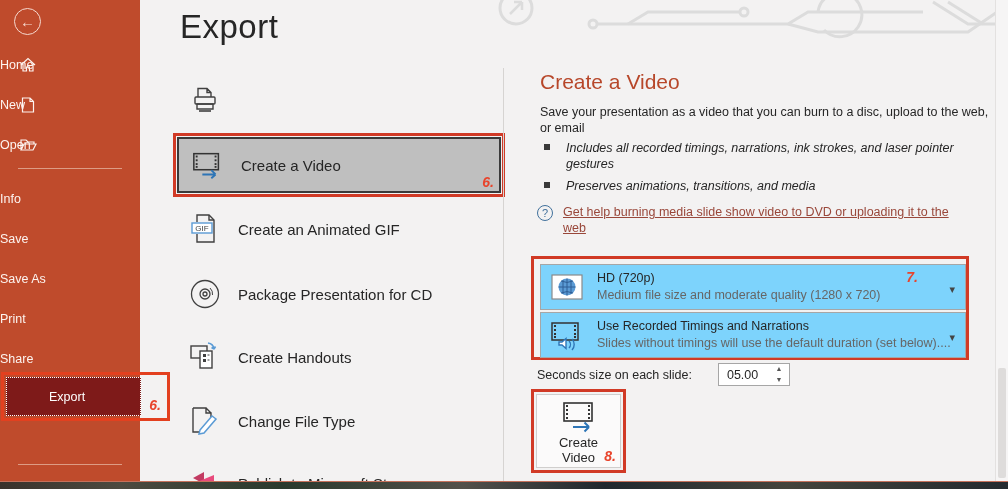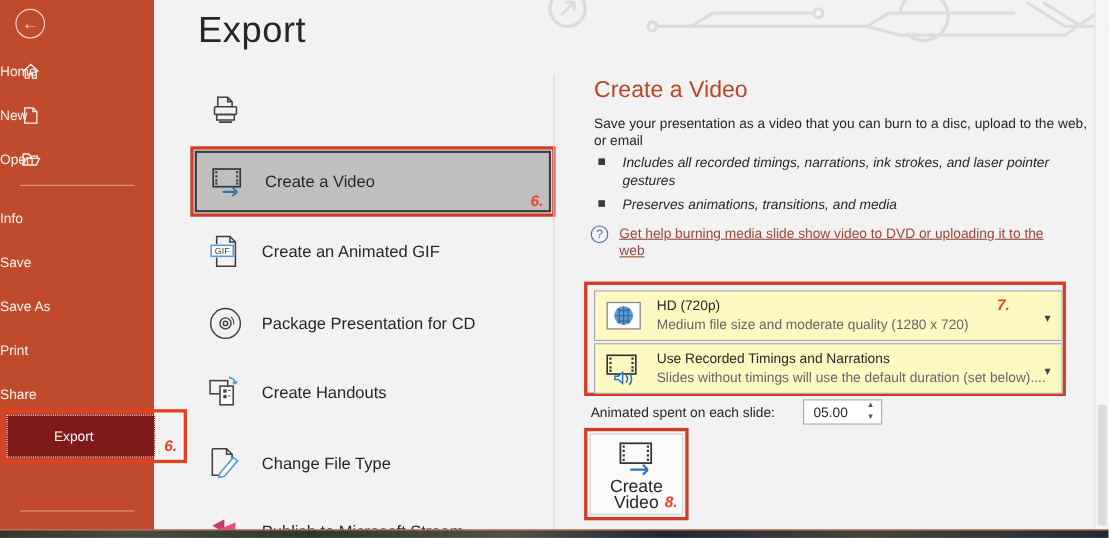--- a/index.html
+++ b/index.html
@@ -39,39 +39,39 @@
   .circuit { position:absolute; left:488px; top:0; pointer-events:none; }
   .panel-title { position:absolute; left:540px; top:70px; font-size:21px; color:#b7472a; }
   .panel-desc { position:absolute; left:540px; top:104px; width:452px; font-size:12.5px; color:#262626; line-height:16px; }
   .bullet { position:absolute; left:540px; width:452px; font-size:12.5px; color:#262626; line-height:16px; padding-left:26px;font-style:italic; }
   .bullet .sq { position:absolute; left:4px; top:4px; width:6px; height:6px; background:#3a3a3a; }
   .help-row { position:absolute; left:537px; top:204px; width:430px; }
   .help-ico { position:absolute; left:0; top:1px; width:16px; height:16px; border:1.4px solid #41719c; border-radius:50%; color:#41719c; font-size:11px; text-align:center; line-height:14px; }
   .help-link { display:block; margin-left:26px; font-size:12.5px; line-height:16px; color:#99473a; text-decoration:underline; cursor:pointer; }
 
   .dd-ann { position:absolute; left:531px; top:256px; width:438px; height:104px; border:3px solid #d13a26; }
-  .dropdown { position:absolute; left:6px; width:426px; height:46px; background:#fef9c3; border:1px solid #a6a6a6; display:flex; align-items:center; cursor:pointer; }
+  .dropdown { position:absolute; left:6px; width:426px; height:46px; background:#7dd3fc; border:1px solid #a6a6a6; display:flex; align-items:center; cursor:pointer; }
   .dd1 { top:5px; } .dd2 { top:53px; }
   .dd-ico { width:36px; height:34px; margin-left:8px; flex:0 0 36px; display:flex; align-items:center; justify-content:center; }
   .dd-text { margin-left:12px; overflow:hidden; }
   .dd-title { font-size:12.5px; color:#262626; line-height:17px; }
   .dd-sub { font-size:12.5px; color:#666; line-height:17px; white-space:nowrap; }
   .dd-caret { position:absolute; right:10px; top:18px; color:#444; font-size:11px; }
   .dd-ann .ann-num { position:absolute; right:48px; top:10px; }
 
   .seconds-row { position:absolute; left:537px; top:363px; display:flex; align-items:center; }
   .seconds-label { font-size:12.5px; color:#262626; }
   .spinbox { position:relative; margin-left:26px; width:72px; height:23px; background:#fff; border:1px solid #a6a6a6; }
   .spinbox input { position:absolute; left:0; top:0; width:50px; height:21px; border:none; outline:none; font-family:inherit; font-size:12.5px; color:#262626; padding-left:8px; background:transparent; }
   .spin-btns { position:absolute; right:2px; top:0; width:16px; height:21px; display:flex; flex-direction:column; }
   .spin-btns span { flex:1; font-size:7px; line-height:10px; text-align:center; color:#555; cursor:pointer; }
 
   .btn-ann { position:absolute; left:531px; top:389px; width:95px; height:84px; border:3px solid #d13a26; }
   .create-video-btn { position:absolute; left:2px; top:2px; width:85px; height:74px; background:#fbfafa; border:1px solid #d0cecd; display:flex; flex-direction:column; align-items:center; cursor:pointer; }
-  .create-video-btn .cv-label { margin-top:2px; width:52px; text-align:center; font-size:16px; color:#262626; line-height:15px; }
+  .create-video-btn .cv-label { margin-top:2px; width:52px; text-align:center; font-size:13px; color:#262626; line-height:15px; }
   .btn-ann .ann-num { position:absolute; right:7px; bottom:6px; }
 
   .scroll-strip { position:absolute; right:0; top:0; width:13px; height:482px; background:#f6f5f5; border-left:1px solid #e3e1e0; }
   .scroll-thumb { position:absolute; left:2px; right:2px; top:368px; height:110px; background:#dedcdb; border-radius:2px; cursor:pointer; }
 
   .bottom-strip { position:absolute; left:0; bottom:0; width:1008px; height:8px;
     background:linear-gradient(90deg,#39322c 0%,#4c4a40 12%,#2a3a2d 28%,#53504a 46%,#20282e 60%,#45443c 78%,#232a2f 100%);
     border-top:1px solid #c6705a; }
 
   svg { display:block; }
@@ -304,21 +304,21 @@
       <span class="dd-text">
         <span class="dd-title" style="display:block">Use Recorded Timings and Narrations</span>
         <span class="dd-sub" style="display:block">Slides without timings will use the default duration (set below)....</span>
       </span>
       <span class="dd-caret">▾</span>
     </div>
     <span class="ann-num">7.</span>
   </div>
 
   <div class="seconds-row">
-    <span class="seconds-label">Animated spent on each slide:</span>
+    <span class="seconds-label">Seconds size on each slide:</span>
     <span class="spinbox">
       <input value="05.00" style="">
       <span class="spin-btns">
         <span>▲</span>
         <span>▼</span>
       </span>
     </span>
   </div>
 
   <div class="btn-ann">

